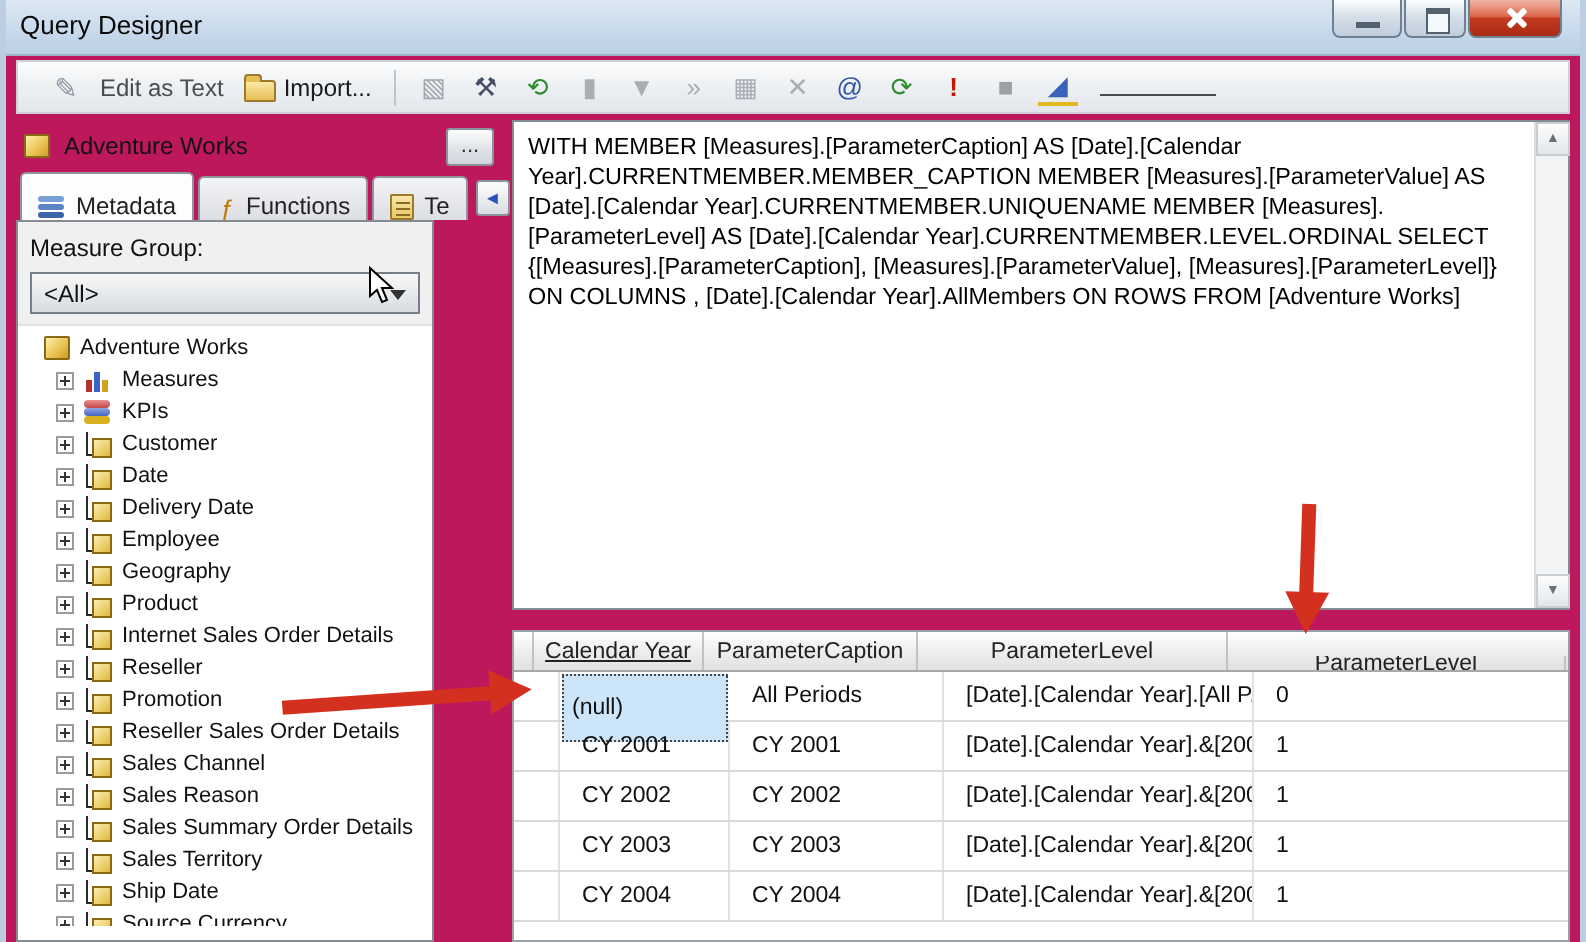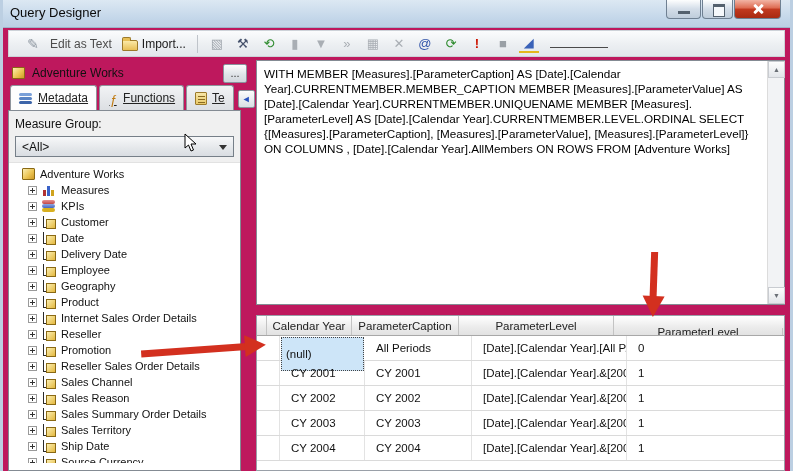--- a/index.html
+++ b/index.html
@@ -43,29 +43,29 @@
                 background:#e8bf56; border:1px solid #9c7a2a; border-bottom:none; border-radius:2px 2px 0 0; }
 
   
   .left-panel { position:absolute; left:5px; top:60px; width:243px; height:411px; }
   .cube-row { display:flex; align-items:center; height:26px; padding:0 4px; gap:7px; }
   .cube-name { flex:1; font-size:12px; }
   .browse-btn { width:24px; height:19px; border:1px solid #8a939d; border-radius:2px;
                 background:linear-gradient(#fdfdfd,#dfe3e8 55%,#d2d7dd); font-size:11px;
                 display:flex; align-items:center; justify-content:center; color:#333; }
   .tabs-row { display:flex; align-items:flex-end; height:24px; padding-left:2px; }
-  .tab { display:flex; align-items:center; gap:5px; height:22px; padding:12px 8px;
+  .tab { display:flex; align-items:flex-end; gap:5px; height:22px; padding:0 8px;
          border:1px solid #8f959c; border-bottom:none; border-radius:3px 3px 0 0;
-         background:linear-gradient(#f2f3f5,#dcdfe3); margin-right:2px; font-size:12px; color:#222;text-decoration:underline; }
+         background:linear-gradient(#f2f3f5,#dcdfe3); margin-right:2px; font-size:12px; color:#222; }
   .tab.selected { background:#fdfdfd; height:24px; position:relative; z-index:2; }
   .tab-scroll { display:flex; gap:2px; margin-left:2px; margin-bottom:2px; }
   .tab-scroll .sbtn { width:17px; height:18px; border:1px solid #8a939d; border-radius:2px;
          background:linear-gradient(#fdfdfd,#d9dee4); color:#2a52be; font-size:9px;
          display:flex; align-items:center; justify-content:center; }
-  .tab-panel { position:absolute; left:0; top:50px; width:233px; height:361px;
+  .tab-panel { position:absolute; left:0; top:50px; width:209px; height:361px;
                border:1px solid #848b93; background:#fff; z-index:1; }
   .mg-strip { background:#f0f0f0; padding:6px 6px 5px 6px; border-bottom:1px solid #e2e2e2; }
   .mg-label { font-size:12px; color:#111; margin-bottom:5px; }
   .dropdown { position:relative; height:21px; border:1px solid #767f88;
               background:linear-gradient(#f7f8f9,#e4e7ea 60%,#d9dde2); display:flex; align-items:center;
               padding:0 20px 0 6px; font-size:12px; }
   .dd-arrow { position:absolute; right:6px; top:8px; width:0; height:0;
               border-left:4px solid transparent; border-right:4px solid transparent; border-top:5px solid #333; }
   .tree { background:#fff; padding-top:3px; overflow:hidden; height:300px; }
   .tree-row { display:flex; align-items:center; height:16px; font-size:11px; gap:5px; }
@@ -336,21 +336,21 @@
     <div class="query-text">WITH MEMBER [Measures].[ParameterCaption] AS [Date].[Calendar Year].CURRENTMEMBER.MEMBER_CAPTION MEMBER [Measures].[ParameterValue] AS [Date].[Calendar Year].CURRENTMEMBER.UNIQUENAME MEMBER [Measures].[ParameterLevel] AS [Date].[Calendar Year].CURRENTMEMBER.LEVEL.ORDINAL SELECT {[Measures].[ParameterCaption], [Measures].[ParameterValue], [Measures].[ParameterLevel]} ON COLUMNS , [Date].[Calendar Year].AllMembers ON ROWS FROM [Adventure Works]</div>
     <div class="vscroll">
       <div class="varrow up">▲</div>
       <div class="varrow down">▼</div>
     </div>
   </div>
 
   <div class="grid" id="grid">
       <div class="grid-header">
         <div class="gh-cell" style="width: 10px;"></div>
-        <div class="gh-cell" style="width: 85px;">Calendar Year</div>
+        <div class="gh-cell" style="width: 85px; text-decoration: underline;">Calendar Year</div>
         <div class="gh-cell" style="width: 107px;">ParameterCaption</div>
         <div class="gh-cell" style="width: 155px;">ParameterLevel</div>
         <div class="gh-cell" style="width: 169px; margin-top: 12px;">ParameterLevel</div>
       </div>
       <div class="grid-row">
         <div class="g-cell" style="width: 10px;"></div>
         <div class="g-cell selected" style="width: 83px;">(null)</div>
         <div class="g-cell" style="width: 107px;">All Periods</div>
         <div class="g-cell" style="width: 155px; text-align: center;">[Date].[Calendar Year].[All P...</div>
         <div class="g-cell" style="width: 169px;">0</div>

